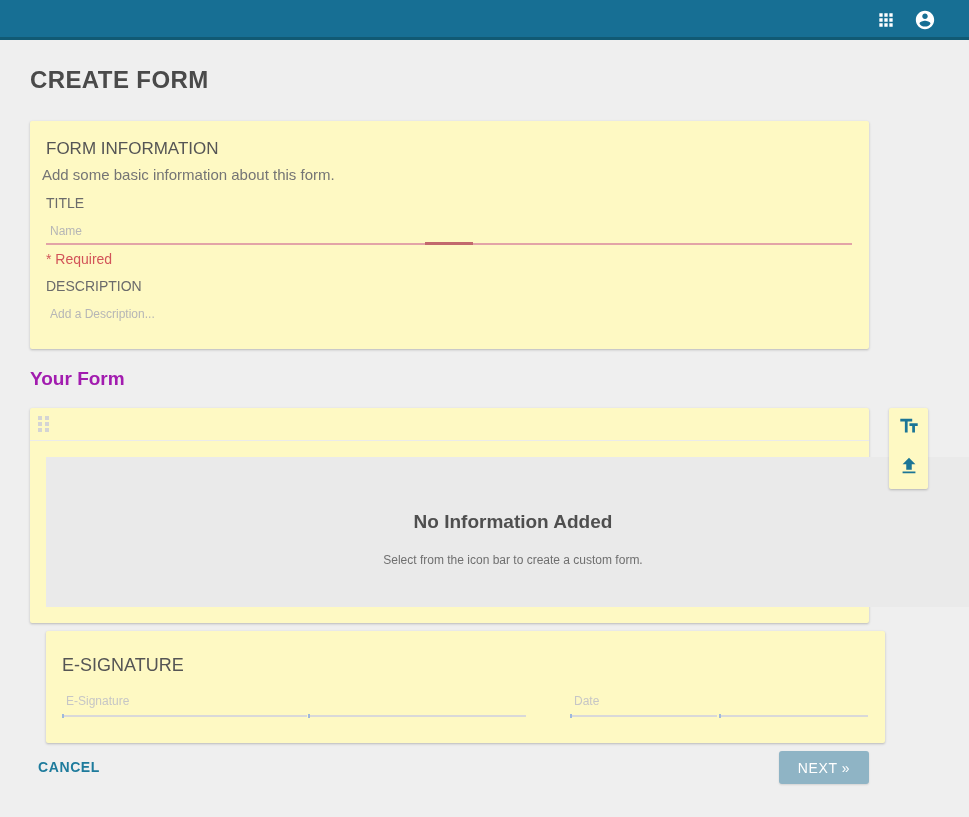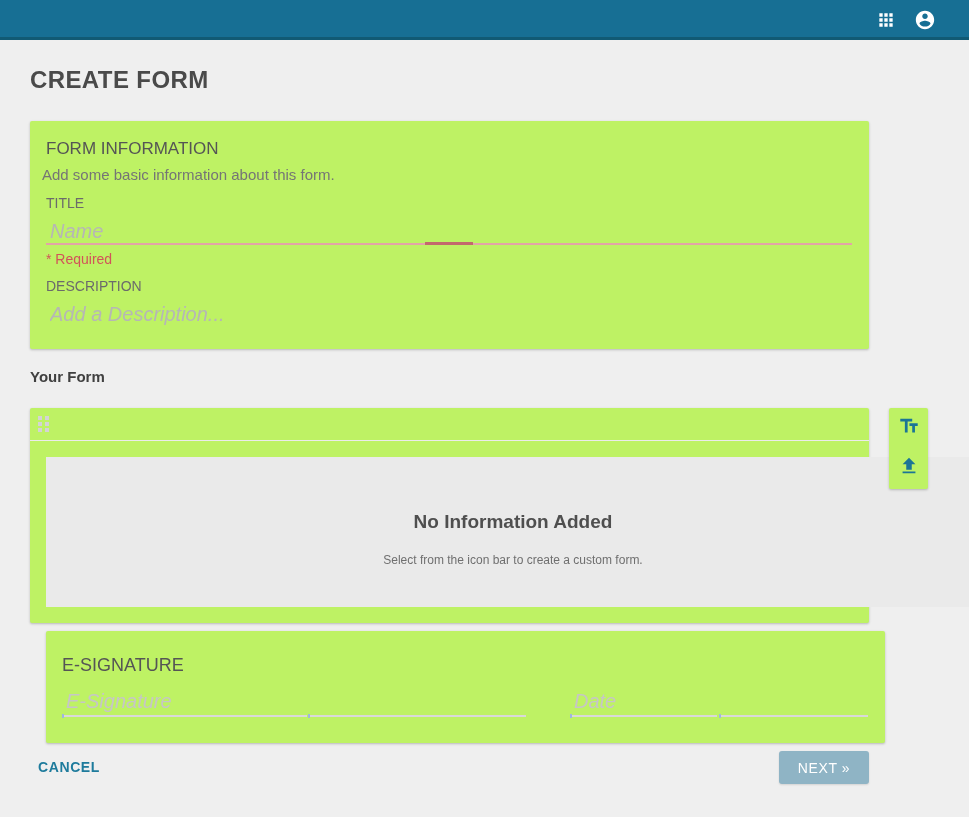--- a/index.html
+++ b/index.html
@@ -17,43 +17,43 @@
     background:var(--brand); border-bottom:3px solid var(--brand-dark);}
   .appbar .iconbtn{position:absolute; top:9px; width:22px; height:22px; cursor:pointer;
     display:flex; align-items:center; justify-content:center;}
   .iconbtn svg{display:block;}
 
   
   .page-title{position:absolute; left:30px; top:66px; font-size:24px; font-weight:700;
     color:#4a4a4a; letter-spacing:.4px;}
 
   
-  .card{position:absolute; background:#bef264; border-radius:2px;
+  .card{position:absolute; background:#fef9c3; border-radius:2px;
     box-shadow:0 1px 3px rgba(0,0,0,.14), 0 1px 2px rgba(0,0,0,.10);}
   .card1{left:30px; top:121px; width:839px; height:228px;}
   .card2{left:30px; top:408px; width:839px; height:215px;}
   .card3{left:46px; top:631px; width:839px; height:112px;}
 
   
   .fi-heading{position:absolute; left:16px; top:18px; font-size:17px; color:#555;}
   .fi-subtitle{position:absolute; left:12px; top:45px; font-size:15px; color:#757575;}
   .fi-label{position:absolute; left:16px; font-size:14px; color:#6b6b6b;}
   .lbl-title{top:74px;text-align:center;} .lbl-desc{top:157px;}
   .txtinput{position:absolute; left:16px; width:806px; height:24px; border:none; outline:none;
-    background:transparent; font-family:inherit; font-size:20px; color:#444; padding-left:4px;font-style:italic;}
+    background:transparent; font-family:inherit; font-size:12px; color:#444; padding-left:4px;}
   .txtinput::placeholder{color:#b6b6b6;}
   .inp-name{top:98px;} .inp-desc{top:181px;}
   .red-underline{position:absolute; left:16px; top:122px; width:806px; height:2px;
     background:var(--underline-red-light);}
   .red-underline .focus-seg{position:absolute; left:379px; top:-1px; width:48px; height:3px;
     background:var(--underline-red-dark);}
   .required-note{position:absolute; left:16px; top:130px; font-size:14px; color:var(--accent-red);}
 
   
-  .section-title{position:absolute; left:30px; top:368px; font-size:15px; font-weight:700; color:#404040;}
+  .section-title{position:absolute; left:30px; top:368px; font-size:19px; font-weight:700; color:#a21caf;}
 
   
   .drag-strip{position:absolute; left:0; top:0; width:100%; height:33px; border-bottom:1px solid #ebebeb;}
   .drag-handle{position:absolute; left:8px; top:8px; width:11px; height:16px; cursor:grab;
     display:grid; grid-template-columns:4px 4px; grid-template-rows:4px 4px 4px; column-gap:3px; row-gap:2px;}
   .drag-handle span{background:#d4d4d4; display:block;}
   .empty-box{position:absolute; left:16px; top:49px; width:934px; height:150px; background:#eaeaea;}
   .empty-title{position:absolute; left:0; top:54px; width:100%; text-align:center;
     font-size:19px; font-weight:700; color:#4f4f4f;}
   .empty-sub{position:absolute; left:0; top:96px; width:100%; text-align:center;

